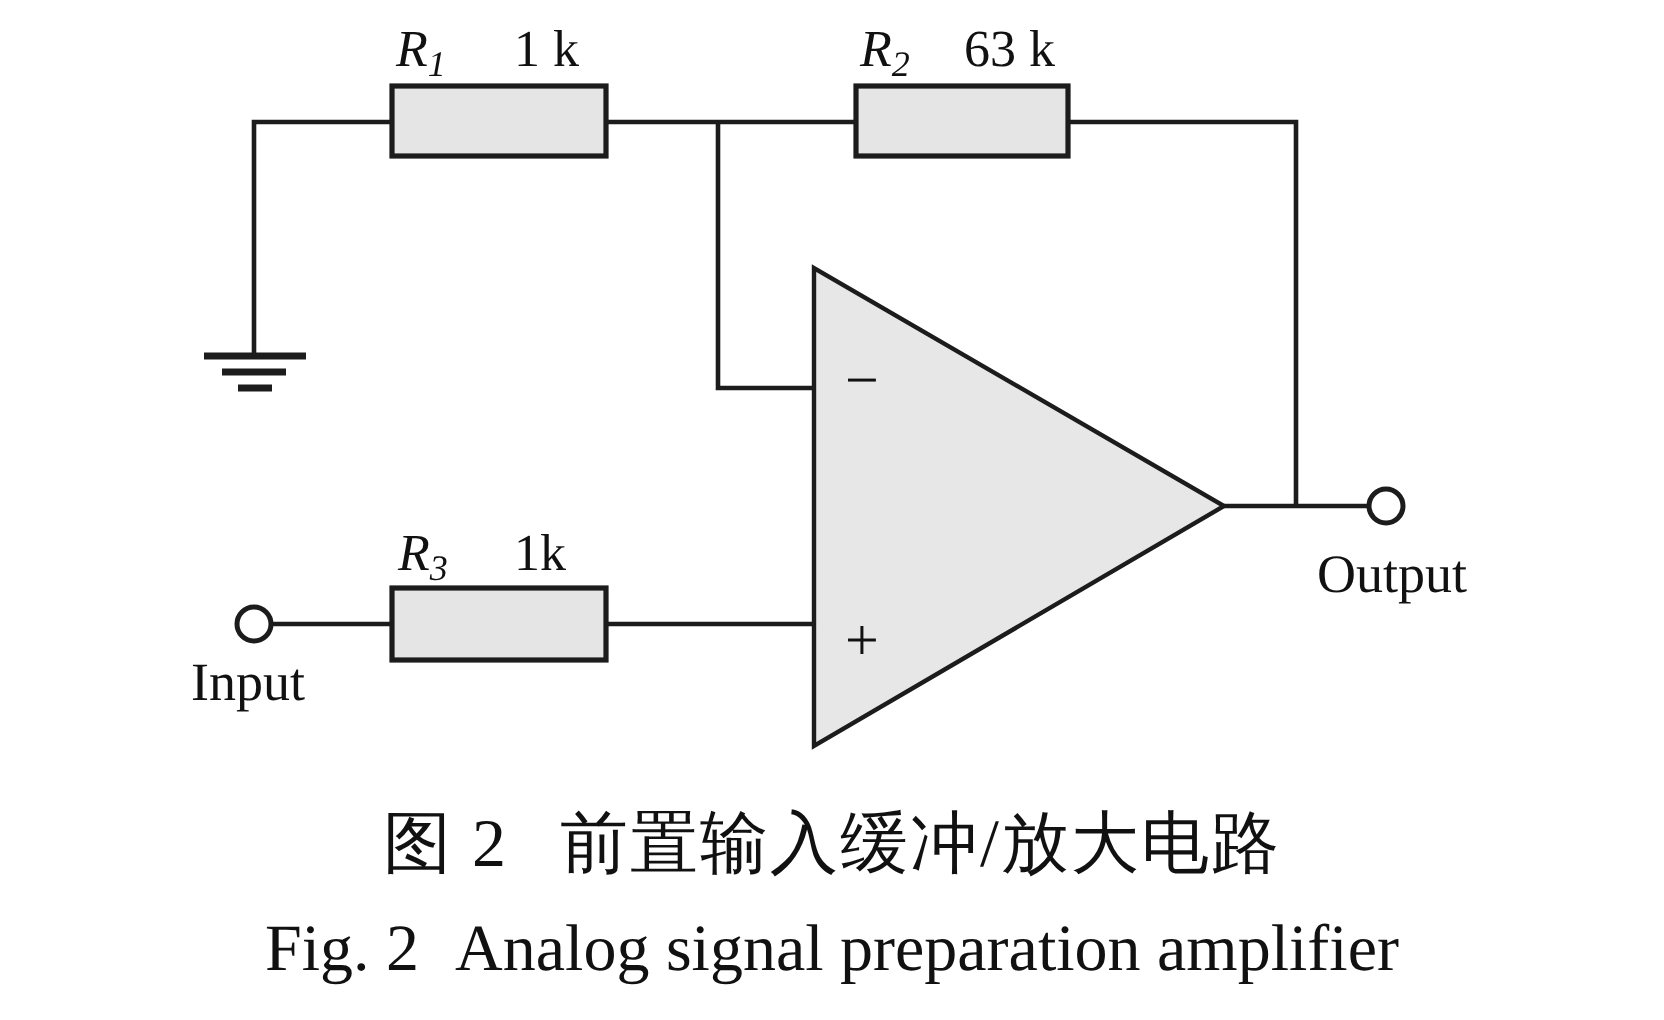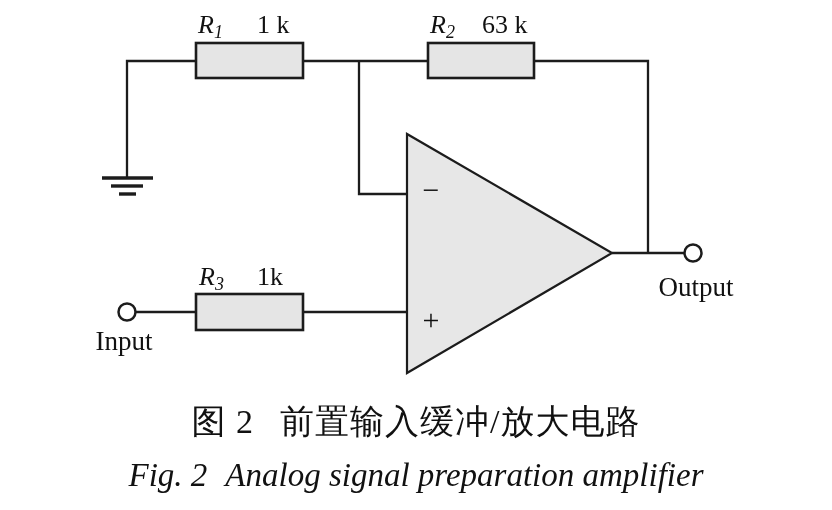--- a/index.html
+++ b/index.html
@@ -29,21 +29,20 @@
     white-space: nowrap;
   }
   .caption-zh {
     top: 399px;
     font-size: 34px;
     letter-spacing: 1px;
   }
   .caption-en {
     top: 457px;
     font-size: 33px;
-    font-style: italic;
   }
   .caption .fig-label { margin-right: 26px; }
   .caption-en .fig-label { margin-right: 18px; }
   svg text {
     fill: #111111;
     font-family: "Liberation Serif", "DejaVu Serif", serif;
   }
   .ref-label { font-style: italic; font-size: 26px; }
   .ref-sub { font-style: italic; font-size: 18px; }
   .value-label { font-style: normal; font-size: 26px; }

